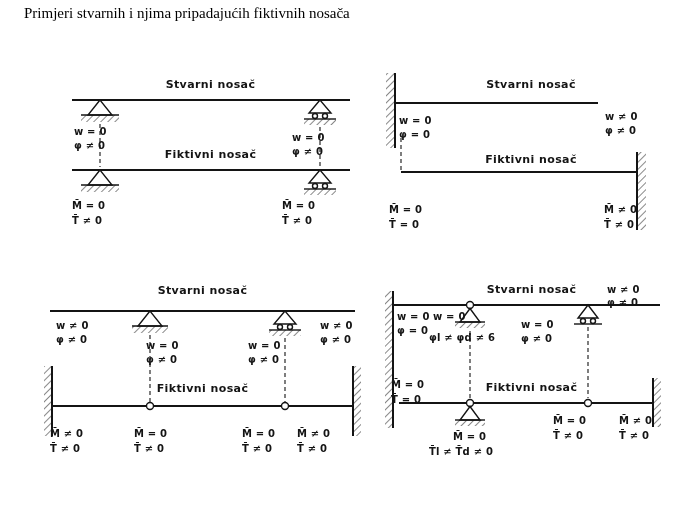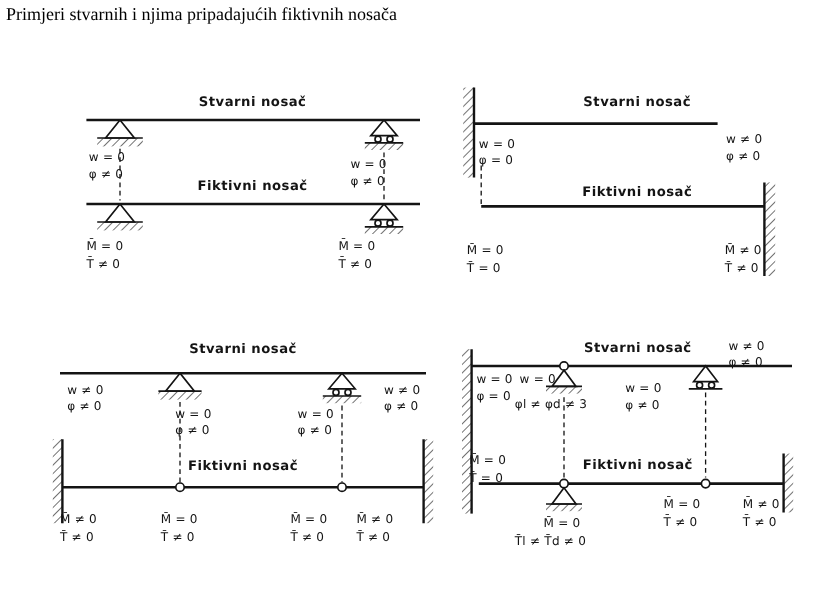--- a/index.html
+++ b/index.html
@@ -1,23 +1,23 @@
 <!DOCTYPE html>
 <html><head>
 <meta charset="utf-8">
 <style>
   *{box-sizing:border-box}
   html,body{margin:0;padding:0}
   body{width:680px;height:506px;background:#ffffff;position:relative;overflow:hidden;
        font-family:"DejaVu Sans",sans-serif}
-  .page-title{position:absolute;left:5px;top:5px;font-family:"Liberation Serif",serif;
+  .page-title{position:absolute;left:24px;top:5px;font-family:"Liberation Serif",serif;
               font-size:15px;color:#000;white-space:nowrap}
   .quad{position:absolute}
   .quad svg{position:absolute;left:0;top:0}
-  .lbl{position:absolute;font-size:10px;font-weight:400;color:#141414;line-height:1.1;
+  .lbl{position:absolute;font-size:10px;font-weight:700;color:#141414;line-height:1.1;
        white-space:nowrap;letter-spacing:.2px}
   .hdr{position:absolute;font-size:11px;font-weight:700;color:#141414;white-space:nowrap;
        letter-spacing:.4px;text-align:center;width:100%;left:0}
   .beam{stroke:#141414;stroke-width:2.2}
   .thin{stroke:#141414;stroke-width:1.4;fill:none}
   .wall{stroke:#141414;stroke-width:2}
   .dash{stroke:#141414;stroke-width:1.1;stroke-dasharray:4 3}
   .hinge{fill:#fff;stroke:#141414;stroke-width:1.4}
 </style>
 </head>
@@ -225,21 +225,21 @@
     <g>
       <line x1="268" y1="103" x2="268" y2="152" class="wall"></line>
       <rect x="268" y="103" width="8" height="49" fill="url(#hatchBR)"></rect>
     </g>
   </svg>
   <span class="hdr" style="top:8px">Stvarni nosač</span>
   <span class="hdr" style="top:106px">Fiktivni nosač</span>
   <span class="lbl" style="left:12px;top:36px">w = 0</span>
   <span class="lbl" style="left:12px;top:50px">φ = 0</span>
   <span class="lbl" style="left:48px;top:36px">w = 0</span>
-  <span class="lbl" style="left:44px;top:57px">φl ≠ φd ≠ 3</span>
+  <span class="lbl" style="left:44px;top:57px">φl ≠ φd ≠ 6</span>
   <span class="lbl" style="left:136px;top:44px">w = 0</span>
   <span class="lbl" style="left:136px;top:58px">φ ≠ 0</span>
   <span class="lbl" style="left:222px;top:9px">w ≠ 0</span>
   <span class="lbl" style="left:222px;top:22px">φ ≠ 0</span>
   <span class="lbl" style="left:6px;top:104px">M̄ = 0</span>
   <span class="lbl" style="left:6px;top:119px">T̄ = 0</span>
   <span class="lbl" style="left:68px;top:156px">M̄ = 0</span>
   <span class="lbl" style="left:44px;top:171px">T̄l ≠ T̄d ≠ 0</span>
   <span class="lbl" style="left:168px;top:140px">M̄ = 0</span>
   <span class="lbl" style="left:168px;top:155px">T̄ ≠ 0</span>

